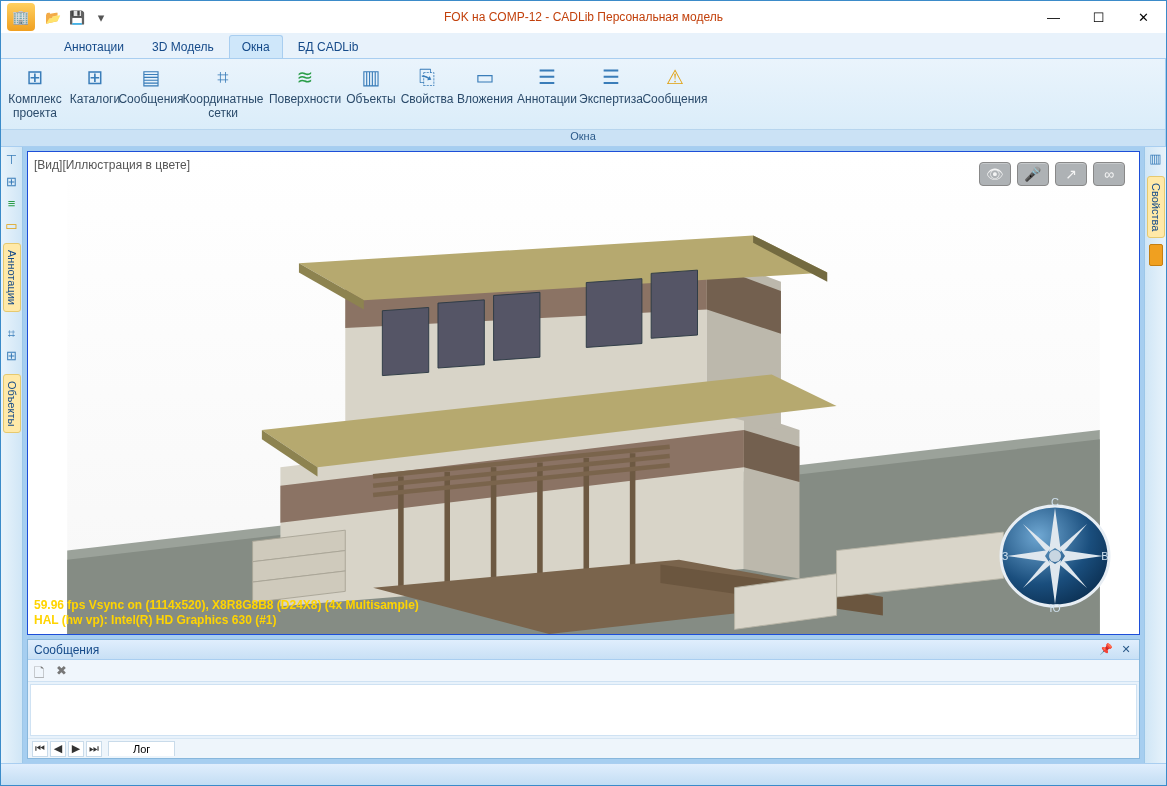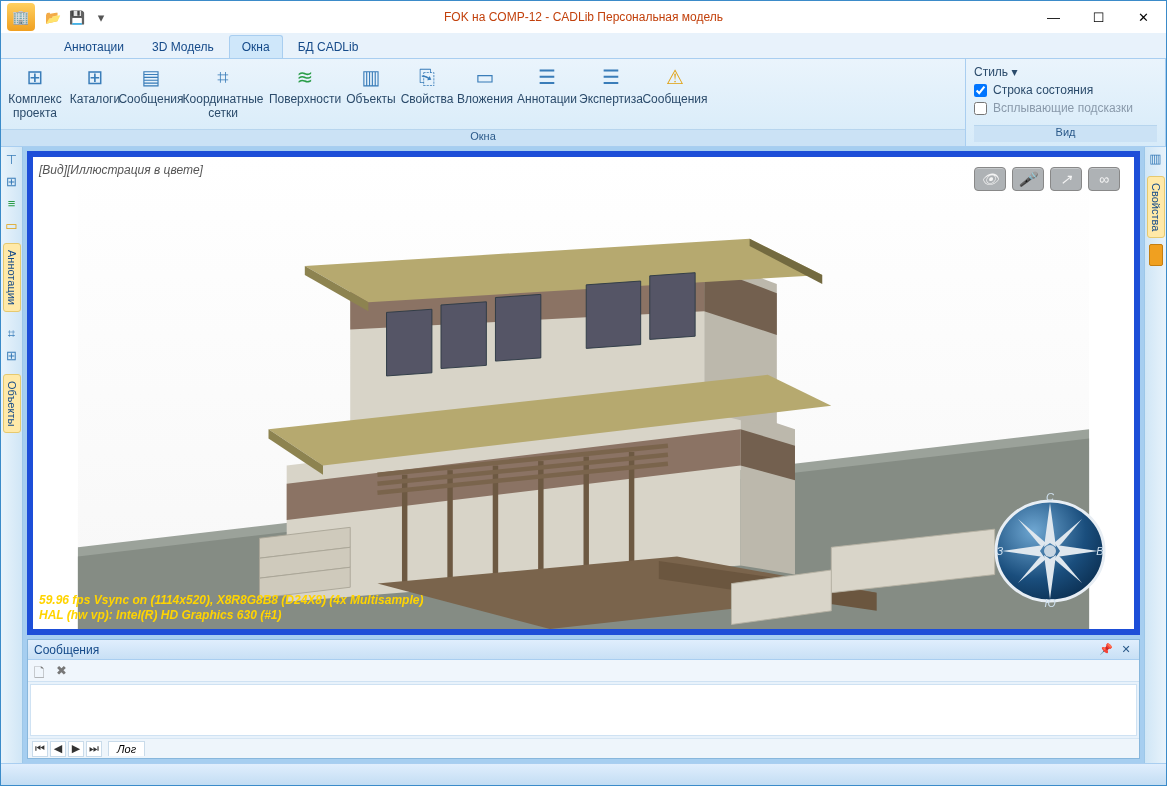--- a/index.html
+++ b/index.html
@@ -37,41 +37,41 @@
 .style-link { color:#2b4b6b; cursor:pointer; }
 .style-check { width:13px;height:13px; }
 
 
 .body { flex: 1; display: flex; background: #a6cef0; overflow:hidden;}
 .left-toolbar { width: 22px; background: linear-gradient(90deg,#e8f3fb,#d0e6f6); display: flex; flex-direction: column; align-items: center; padding-top: 4px; gap: 6px; border-right:1px solid #9dc7e8;}
 .left-toolbar .ico { width: 16px; height: 16px; font-size: 13px; cursor: pointer; display:flex;align-items:center;justify-content:center;color:#3a7db9;}
 .vtab { writing-mode: vertical-rl; font-size: 11px; color:#154a89; padding: 6px 2px; background:#ffe9a8; border:1px solid #e6c96f; border-radius:3px; cursor:pointer; margin-top:4px;}
 
 .center-col { flex: 1; display: flex; flex-direction: column; padding: 4px; gap:4px; overflow:hidden;}
-.viewport-wrap { flex: 1; position: relative; background:#fff; border:6px solid #1d4ed8; overflow:hidden;font-style:italic;}
+.viewport-wrap { flex: 1; position: relative; background:#fff; border:1px solid #1d4ed8; overflow:hidden;}
 .viewport-overlay { position: absolute; top: 6px; left: 6px; font-size: 12px; color: #555; z-index: 2; }
 .view-btns { position: absolute; top: 10px; right: 14px; display: flex; gap: 6px; z-index: 2;}
 .view-btn { width: 32px; height: 24px; background: #aeb2b5; border: 1px solid #888; border-radius: 4px; display:flex;align-items:center;justify-content:center;font-size:14px;color:#f4f4f4; cursor:pointer; box-shadow:inset 0 1px 0 rgba(255,255,255,0.3);}
 .perf { position: absolute; bottom: 6px; left: 6px; font-size: 12px; font-weight: bold; color: #ffd400; line-height:1.25; z-index:2;font-family:Arial,sans-serif;}
 .compass { position: absolute; bottom: 20px; right: 24px; width: 120px; height: 120px; z-index:2;}
 
 
 .scene-svg { position:absolute; inset:0; width:100%; height:100%; }
 
 
 .messages-panel { height: 120px; display:flex; flex-direction:column; background:#e8f2fb; border:1px solid #88b7dc;}
 .messages-header { height: 20px; display:flex; align-items:center; padding:0 6px; font-size:12px; color:#154a89; background:linear-gradient(#e0eefd,#c8e0f5); border-bottom:1px solid #a9cef0;}
 .messages-header .spacer{flex:1;}
 .messages-header .ico{width:14px;height:14px;cursor:pointer;font-size:11px;color:#2b5a8a;margin-left:6px;display:flex;align-items:center;justify-content:center;}
 .messages-toolbar { height:22px; display:flex; align-items:center; gap:6px; padding:0 6px; background:#f0f6fc; border-bottom:1px solid #cfe2f3;}
 .messages-toolbar .tico{width:16px;height:16px;cursor:pointer;font-size:13px;color:#777;}
 .messages-body { flex:1; background:#fff; border:1px solid #cfe2f3; margin:2px;}
 .messages-footer { height:20px; display:flex; align-items:center; background:#eef5fb; border-top:1px solid #d6e6f4; padding:0 4px; gap:2px;}
 .mf-btn{width:16px;height:16px;font-size:11px;cursor:pointer;color:#333;display:flex;align-items:center;justify-content:center;background:#fff;border:1px solid #c9dbea;}
-.mf-tab{font-size:11px;padding:1px 8px;background:#fff;border:1px solid #c9dbea;border-bottom:none;cursor:pointer;margin-left:4px;font-style:italic;}
+.mf-tab{font-size:11px;padding:1px 24px;background:#fff;border:1px solid #c9dbea;border-bottom:none;cursor:pointer;margin-left:4px;}
 
 
 .right-toolbar { width: 22px; background: linear-gradient(90deg,#d0e6f6,#e8f3fb); display: flex; flex-direction: column; align-items: center; padding-top: 4px; gap:6px; border-left:1px solid #9dc7e8;}
 .right-toolbar .marker{width:14px;height:22px;background:#f0a020;border:1px solid #c57f12;border-radius:2px;}
 
 
 .statusbar { height: 22px; background: linear-gradient(#e0eefd,#c3ddf3); border-top:1px solid #a9cef0;}
 </style>
 </head>
 <body>
@@ -144,36 +144,20 @@
         <div class="ribbon-btn">
             <div class="ribbon-icon">☰</div>
             <div class="ribbon-label">Экспертиза</div>
           </div>
         <div class="ribbon-btn">
             <div class="ribbon-icon" style="color:#e0a010;">⚠</div>
             <div class="ribbon-label">Сообщения</div>
           </div>
       </div>
       <div class="ribbon-group-title">Окна</div>
-    </div>
-    <div class="ribbon-group style">
-      <div style="flex:1;">
-        <div class="style-row">
-            <span class="style-link"><span>Стиль</span> ▾</span>
-          </div>
-        <div class="style-row">
-            <input type="checkbox" class="style-check" checked="" style="">
-            <span>Строка состояния</span>
-          </div>
-        <div class="style-row">
-            <input type="checkbox" class="style-check" style="">
-            <span style="color:#8a9aab;">Всплывающие подсказки</span>
-          </div>
-      </div>
-      <div class="ribbon-group-title">Вид</div>
     </div>
   </div>
 
   <div class="body">
 
     <div class="left-toolbar">
       <div class="ico">⊤</div>
       <div class="ico">⊞</div>
       <div class="ico" style="color:#2a9d48;">≡</div>
       <div class="ico" style="color:#e0a010;">▭</div>

